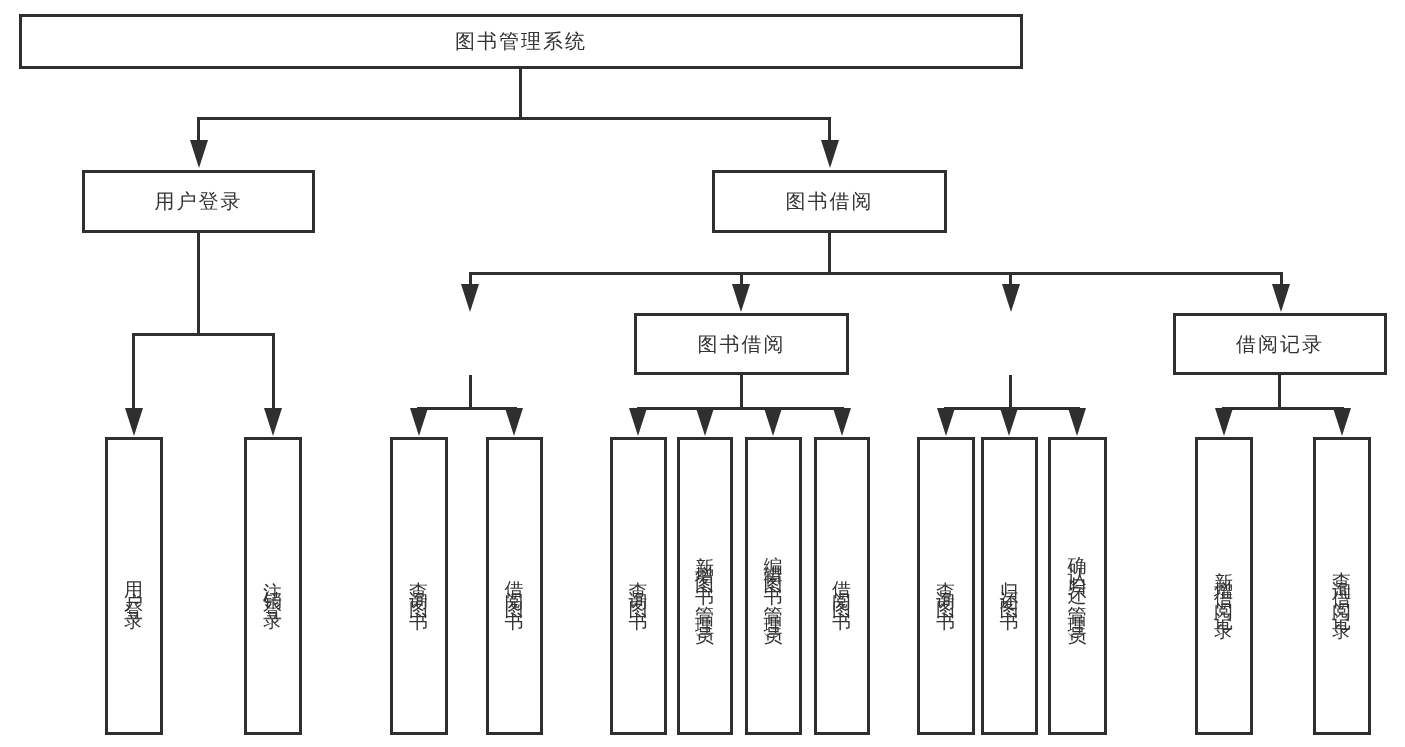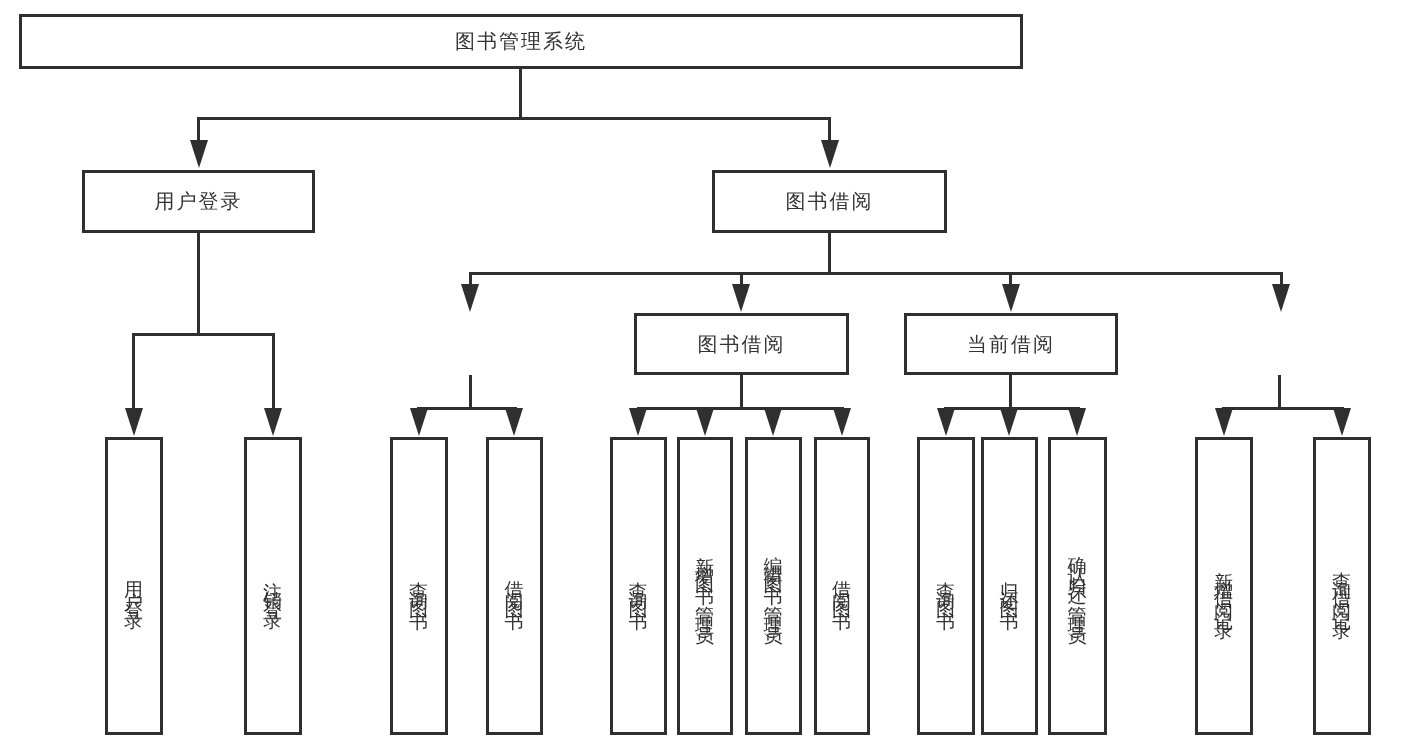--- a/index.html
+++ b/index.html
@@ -76,22 +76,22 @@
   <div class="cl" style="left:1009px;top:272px;width:3px;height:13px"></div>
   <div class="cl" style="left:1280px;top:272px;width:3px;height:13px"></div>
   <div class="arrow" style="left:461px;top:284px"></div>
   <div class="arrow" style="left:732px;top:284px"></div>
   <div class="arrow" style="left:1002px;top:284px"></div>
   <div class="arrow" style="left:1272px;top:284px"></div>
 
   <div class="node h" style="left:634px;top:313px;width:215px;height:62px">
     <span class="lbl">图书借阅</span>
   </div>
-  <div class="node h" style="left:904px;top:313px;width:214px;height:62px">
-    <span class="lbl">当前借阅</span>
+  <div class="node h" style="left:1173px;top:313px;width:214px;height:62px">
+    <span class="lbl">借阅记录</span>
   </div>
 
   <div class="cl" style="left:469px;top:375px;width:3px;height:34px"></div>
   <div class="cl" style="left:417px;top:407px;width:100px;height:3px"></div>
   <div class="arrow" style="left:410px;top:408px"></div>
   <div class="arrow" style="left:505px;top:408px"></div>
 
   <div class="cl" style="left:740px;top:375px;width:3px;height:34px"></div>
   <div class="cl" style="left:637px;top:407px;width:207px;height:3px"></div>
   <div class="arrow" style="left:629px;top:408px"></div>

